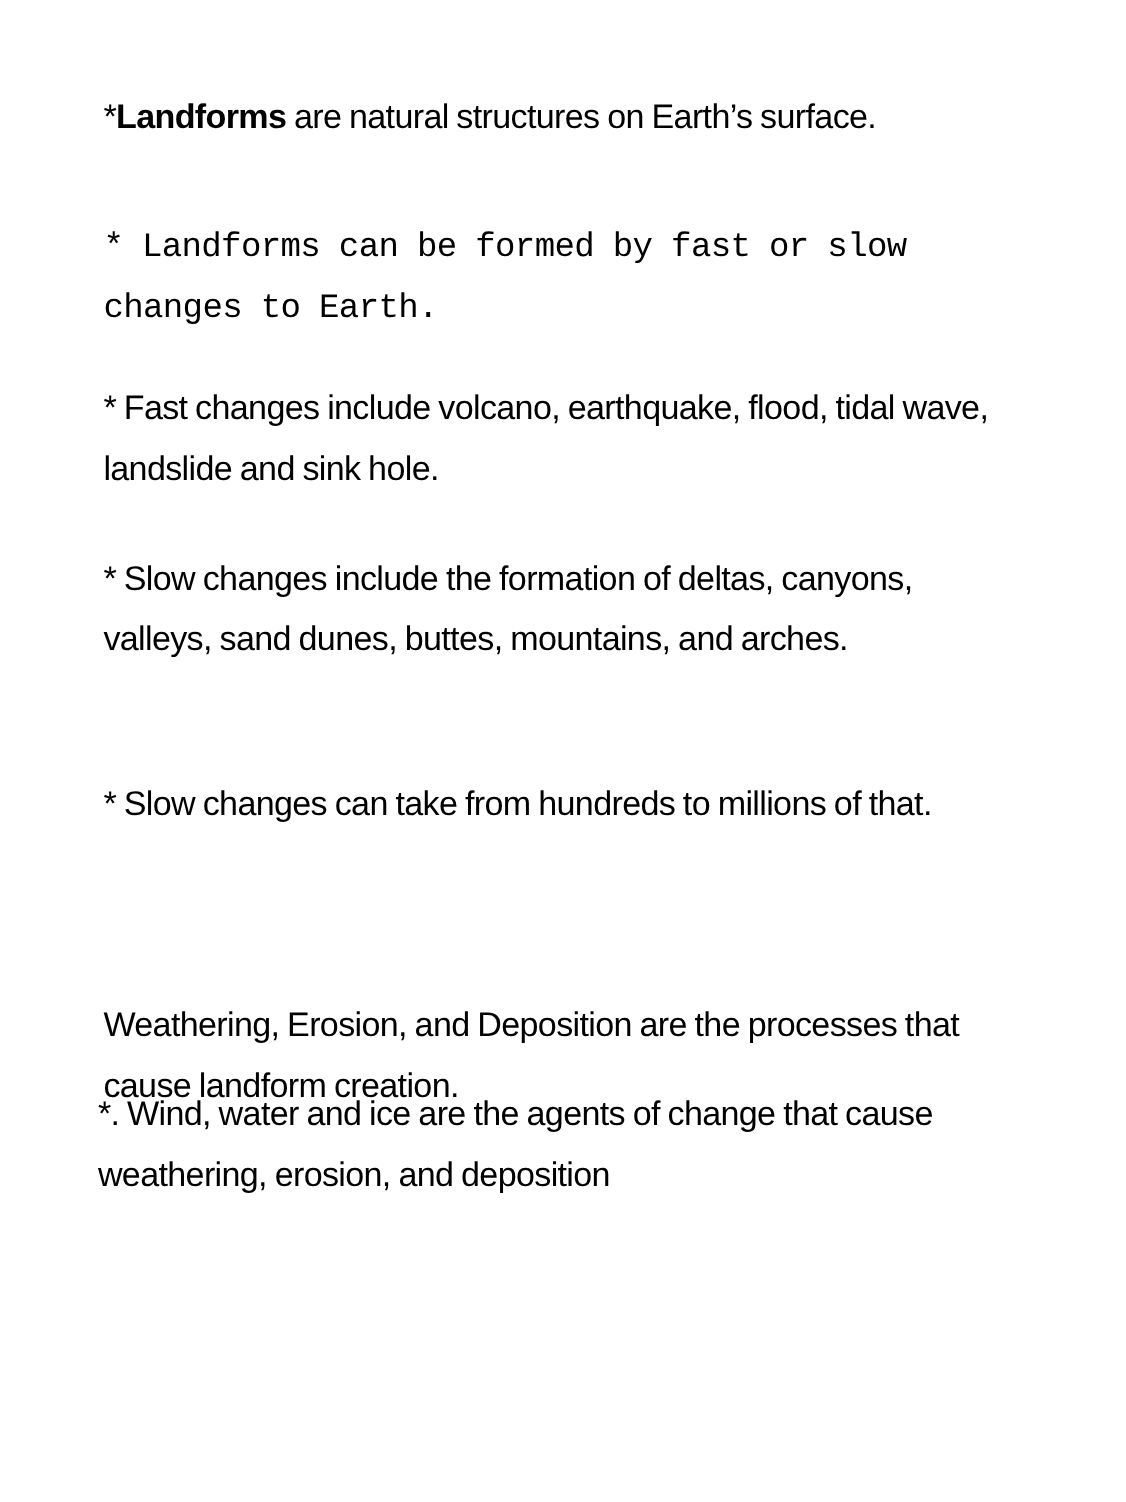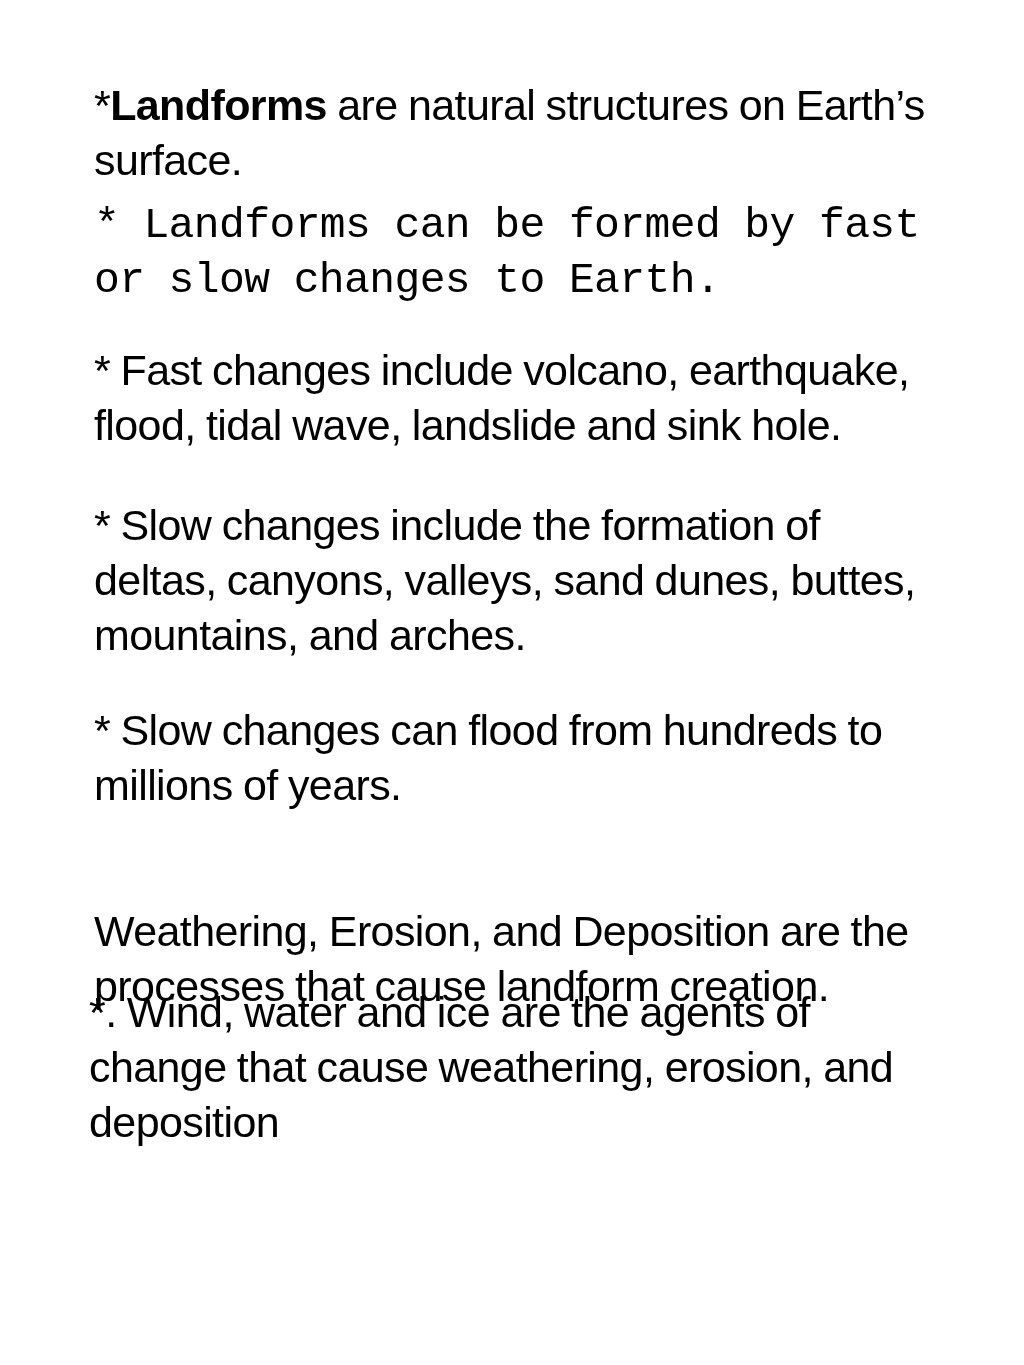--- a/index.html
+++ b/index.html
@@ -1,29 +1,29 @@
 <!DOCTYPE html>
 <html><head>
 <meta charset="utf-8">
 <style>
   html, body { margin: 0; padding: 0; background: #ffffff; }
   body { width: 1024px; height: 1365px; position: relative; overflow: hidden;
          font-family: "Liberation Sans", "DejaVu Sans", sans-serif; color: #000; }
-  .para { position: absolute; left: 94px; width: 840px; font-size: 43px;
+  .para { position: absolute; left: 94px; width: 840px; font-size: 31px;
           line-height: 55px; letter-spacing: -0.6px; word-spacing: -1px; margin: 0; }
   .para b { font-weight: bold; }
 </style>
 </head>
 <body>
 
 <p class="para" style="top:78px;"><span>*</span><b>Landforms</b><span> are natural structures on Earth’s surface.</span></p>
 
 <p class="para" style="top:198px;font-family:Liberation Mono, monospace;">* Landforms can be formed by fast or slow changes to Earth.</p>
 
 <p class="para" style="top:343px;">* Fast changes include volcano, earthquake, flood, tidal wave, landslide and sink hole.</p>
 
 <p class="para" style="top:484px;margin-top:14px;">* Slow changes include the formation of deltas, canyons, valleys, sand dunes, buttes, mountains, and arches.</p>
 
-<p class="para" style="top:703px;">* Slow changes can flood from hundreds to millions of years.</p>
+<p class="para" style="top:703px;">* Slow changes can take from hundreds to millions of that.</p>
 
 <p class="para" style="top:904px;">Weathering, Erosion, and Deposition are the processes that cause landform creation.</p>
 
 <p class="para" style="top:985px; left:89px;">*. Wind, water and ice are the agents of change that cause weathering, erosion, and deposition</p>
 
 </body></html>

